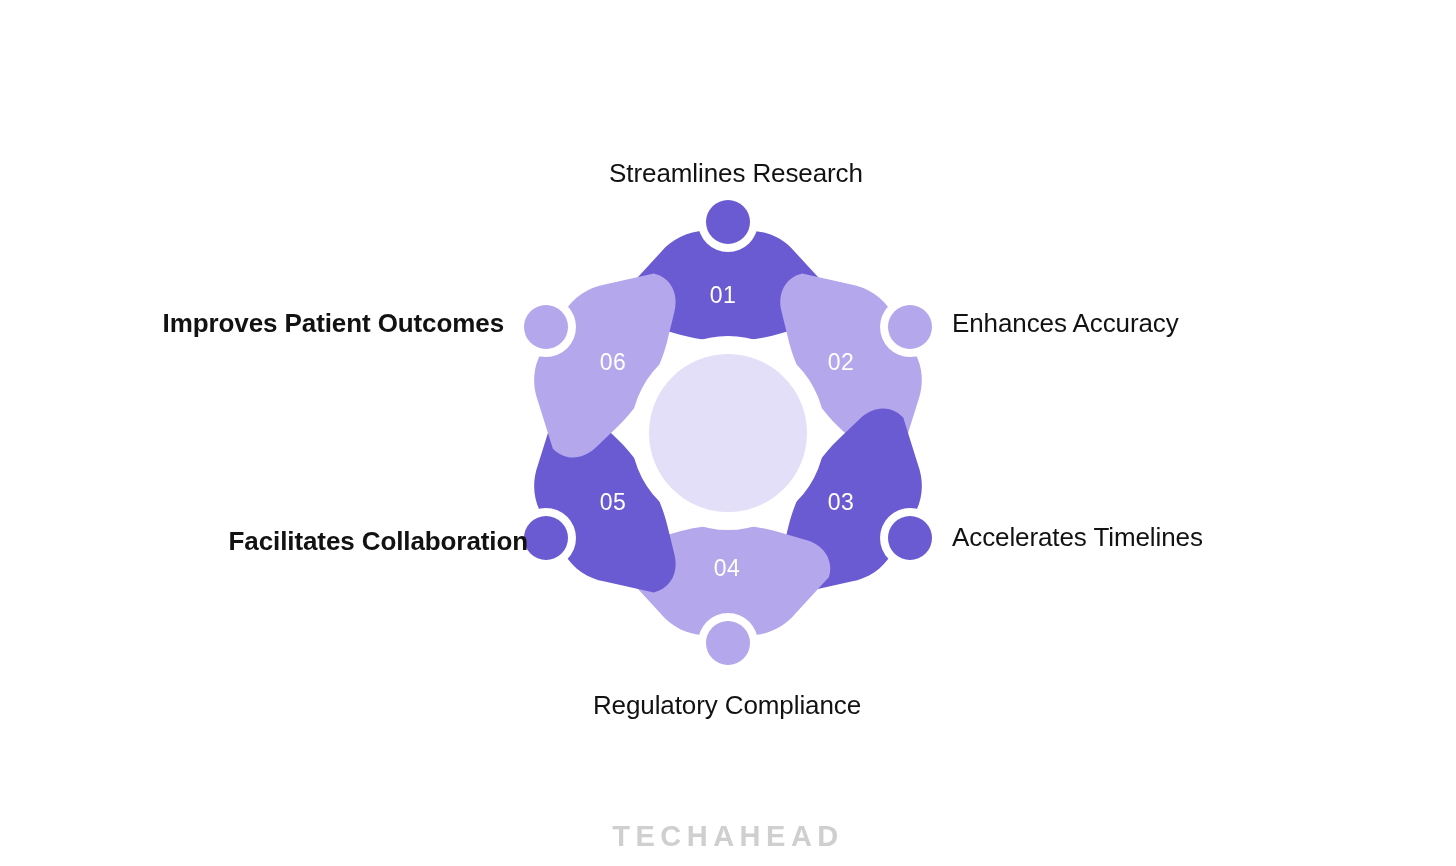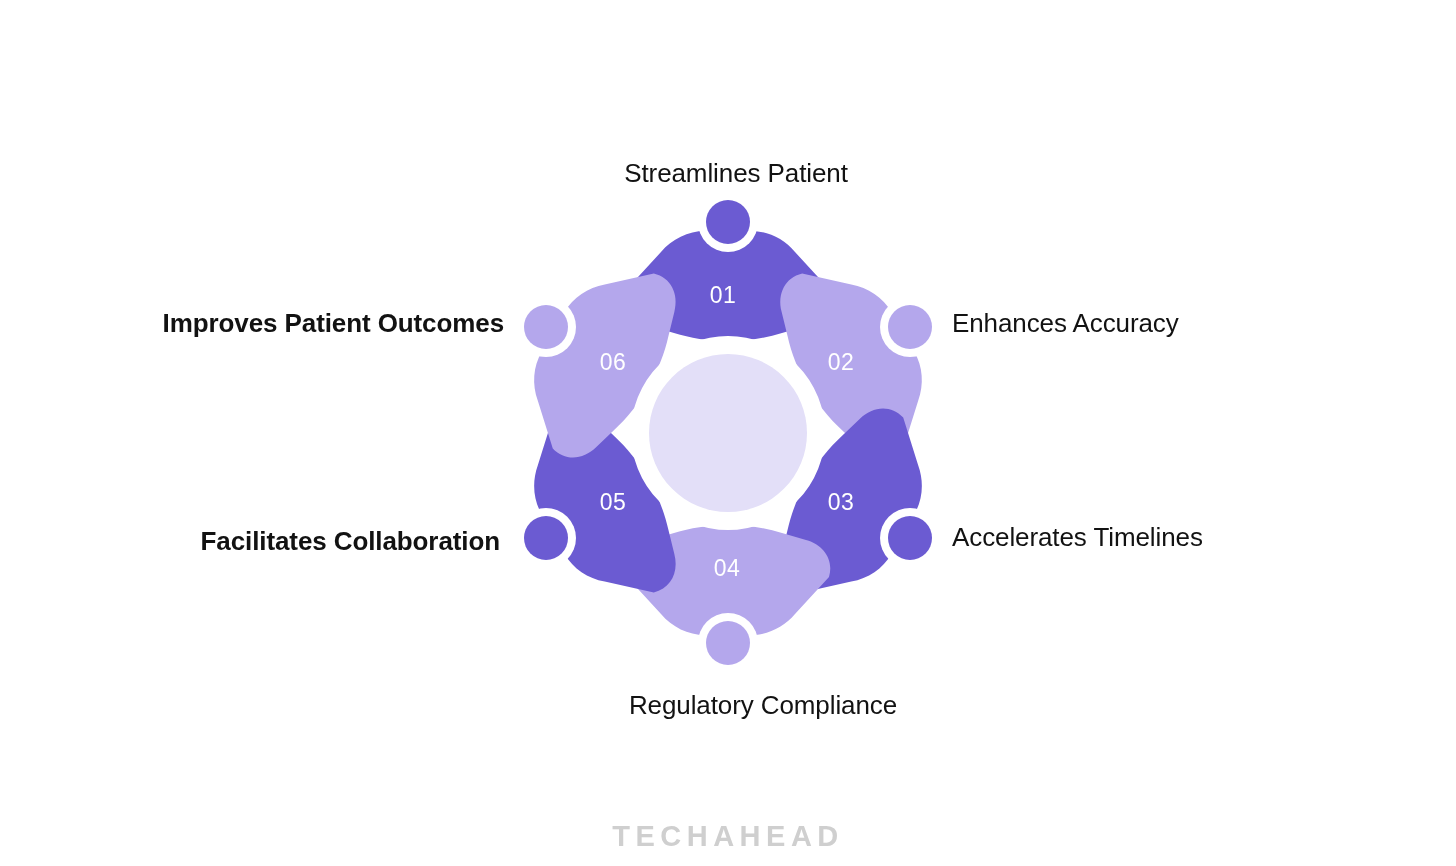--- a/index.html
+++ b/index.html
@@ -146,27 +146,27 @@
     <g>
       <text class="petal-num" x="723" y="295" text-anchor="middle" dominant-baseline="central">01</text>
       <text class="petal-num" x="841" y="362" text-anchor="middle" dominant-baseline="central">02</text>
       <text class="petal-num" x="841" y="502" text-anchor="middle" dominant-baseline="central">03</text>
       <text class="petal-num" x="727" y="568" text-anchor="middle" dominant-baseline="central">04</text>
       <text class="petal-num" x="613" y="502" text-anchor="middle" dominant-baseline="central">05</text>
       <text class="petal-num" x="613" y="362" text-anchor="middle" dominant-baseline="central">06</text>
     </g>
   </svg>
 
-  <div class="callout top" style="left:736px; top:173px;">Streamlines Patient</div>
+  <div class="callout top" style="left:736px; top:173px;">Streamlines Research</div>
 
   <div class="callout right" style="left:952px; top:323px;">Enhances Accuracy</div>
 
   <div class="callout right" style="left:952px; top:537px;">Accelerates Timelines</div>
 
-  <div class="callout bottom" style="left:727px; top:705px;margin-left:36px;">Regulatory Compliance</div>
+  <div class="callout bottom" style="left:727px; top:705px;">Regulatory Compliance</div>
 
-  <div class="callout left" style="left:500px; top:541px;">Facilitates Collaboration</div>
+  <div class="callout left" style="left:528px; top:541px;">Facilitates Collaboration</div>
 
   <div class="callout left" style="left:504px; top:323px;">Improves Patient Outcomes</div>
 
   <div id="watermark">TECHAHEAD</div>
 
 </div>
 
 </body></html>

